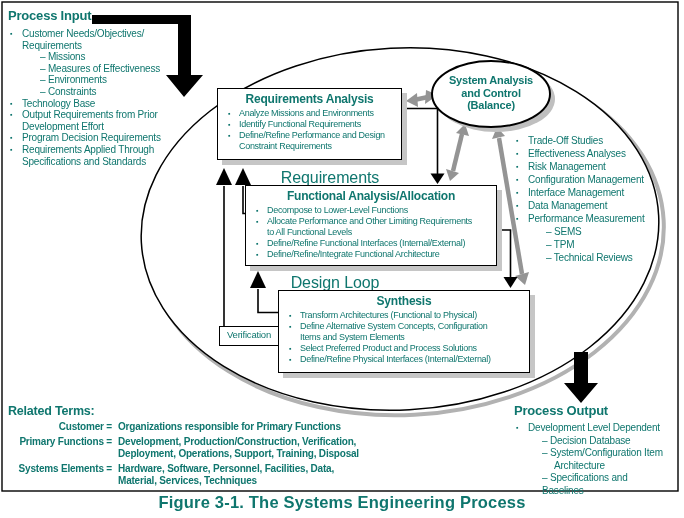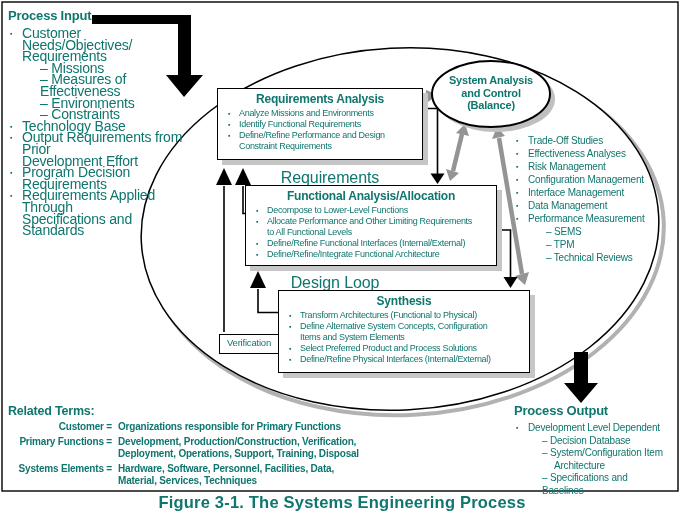--- a/index.html
+++ b/index.html
@@ -3,37 +3,37 @@
 <meta charset="utf-8">
 <style>
   html,body{margin:0;padding:0;background:#fff;}
   #stage{position:relative;width:684px;height:518px;background:#fff;
          font-family:"Liberation Sans",sans-serif;color:#0f766e;overflow:hidden;}
   .abs{position:absolute;}
   svg{position:absolute;left:0;top:0;}
   
   .bighead{font-weight:bold;font-size:13px;letter-spacing:-0.2px;}
   
-  .olist{font-size:14px;letter-spacing:-0.2px;line-height:11.6px;}
+  .olist{font-size:10px;letter-spacing:-0.2px;line-height:11.6px;}
   .oli{padding-left:14px;position:relative;}
   .oli::before{content:"▪";position:absolute;left:2px;top:0;font-size:7px;}
   .ocont{padding-left:14px;}
   .osub{padding-left:32px;}
   
   .pbox{position:absolute;background:#fff;border:1.5px solid #000;
         box-shadow:5px 5px 0 #c6c6c6;box-sizing:border-box;padding:3px 4px 4px;}
   .pbox .title{font-weight:bold;font-size:12px;text-align:center;margin-bottom:2px;letter-spacing:-0.2px;}
   .bl{font-size:9px;letter-spacing:-0.3px;line-height:11px;padding-left:17px;position:relative;white-space:nowrap;}
   .bl.first::before{content:"▪";position:absolute;left:6px;top:0;font-size:7px;}
   
   .eltext{font-weight:bold;font-size:11px;line-height:12.5px;text-align:center;letter-spacing:-0.2px;}
   
   .looplabel{font-size:16px;letter-spacing:-0.1px;text-align:center;}
   .verif{border:1px solid #000;background:#fff;font-size:9.5px;text-align:center;
-         line-height:16px;letter-spacing:-0.2px;margin-top:8px;}
+         line-height:16px;letter-spacing:-0.2px;}
   
   .clist{font-size:10px;letter-spacing:-0.2px;line-height:13px;}
   
   .polist{font-size:10px;letter-spacing:-0.2px;line-height:12.5px;}
   .posub{padding-left:28px;}
   .posubcont{padding-left:40px;}
   
   .rt{display:grid;grid-template-columns:104px 246px;column-gap:6px;row-gap:2.5px;
       font-size:10px;letter-spacing:-0.2px;line-height:12.2px;font-weight:bold;}
   .rt .term{text-align:right;}
@@ -96,21 +96,21 @@
     <div class="osub">– Environments</div>
     <div class="osub">– Constraints</div>
     <div class="oli">Technology Base</div>
     <div class="oli">Output Requirements from Prior</div>
     <div class="ocont">Development Effort</div>
     <div class="oli">Program Decision Requirements</div>
     <div class="oli">Requirements Applied Through</div>
     <div class="ocont">Specifications and Standards</div>
   </div>
 
-  <div class="pbox" style="left:217px;top:88px;width:206px;min-height:72px;">
+  <div class="pbox" style="left:217px;top:88px;width:185px;min-height:72px;">
     <div class="title">Requirements Analysis</div>
     <div class="bl first">Analyze Missions and Environments</div>
     <div class="bl first">Identify Functional Requirements</div>
     <div class="bl first">Define/Refine Performance and Design</div>
     <div class="bl">Constraint Requirements</div>
   </div>
 
   <div class="abs looplabel" style="left:265px;top:169px;width:130px;">Requirements Loop</div>
 
   <div class="pbox" style="left:245px;top:185px;width:252px;min-height:81px;">

